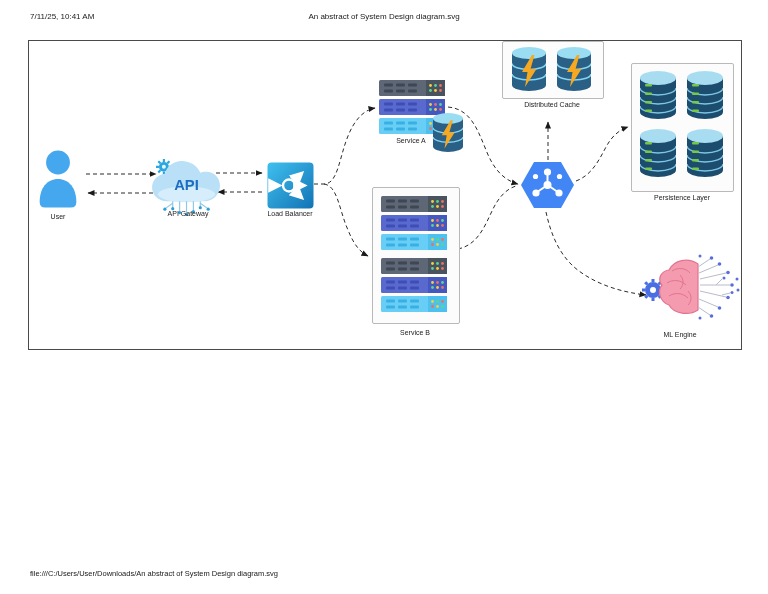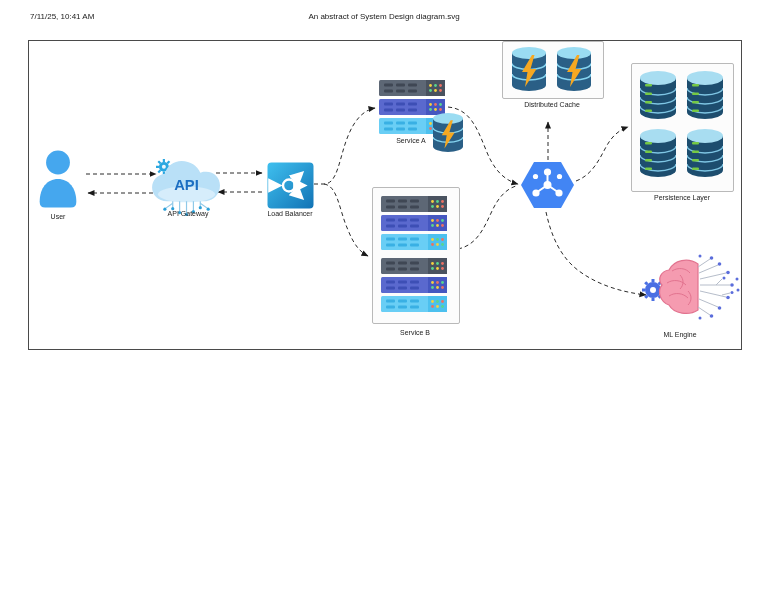--- a/index.html
+++ b/index.html
@@ -287,15 +287,16 @@
         <circle cx="86" cy="25" r="1.5"></circle>
         <circle cx="94" cy="39.5" r="1.5"></circle>
       <circle cx="99" cy="26" r="1.5"></circle>
         <circle cx="100" cy="37" r="1.5"></circle>
         <circle cx="62" cy="3" r="1.5"></circle>
         <circle cx="62" cy="65" r="1.5"></circle>
     </g>
   </svg>
   <div class="label" style="left:650px;top:331px;width:60px;">ML Engine</div>
 
+  <div class="ftr ftr-left">file:///C:/Users/User/Downloads/An abstract of System Design diagram.svg</div>
   <div class="ftr ftr-right">1/1</div>
 
 </div>
 
 </body></html>

